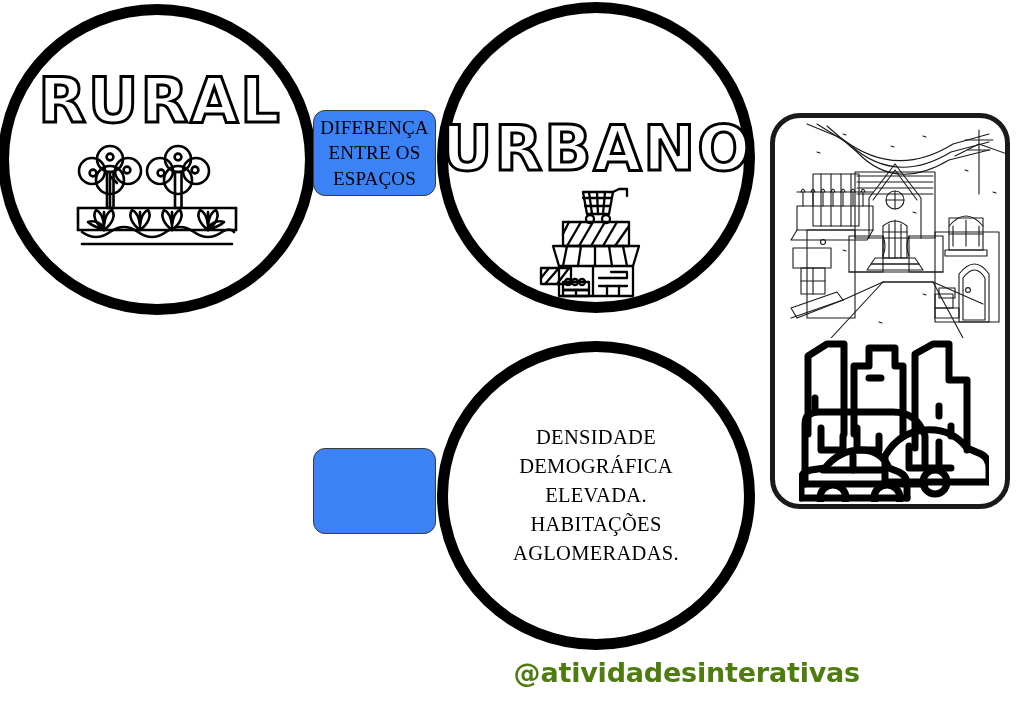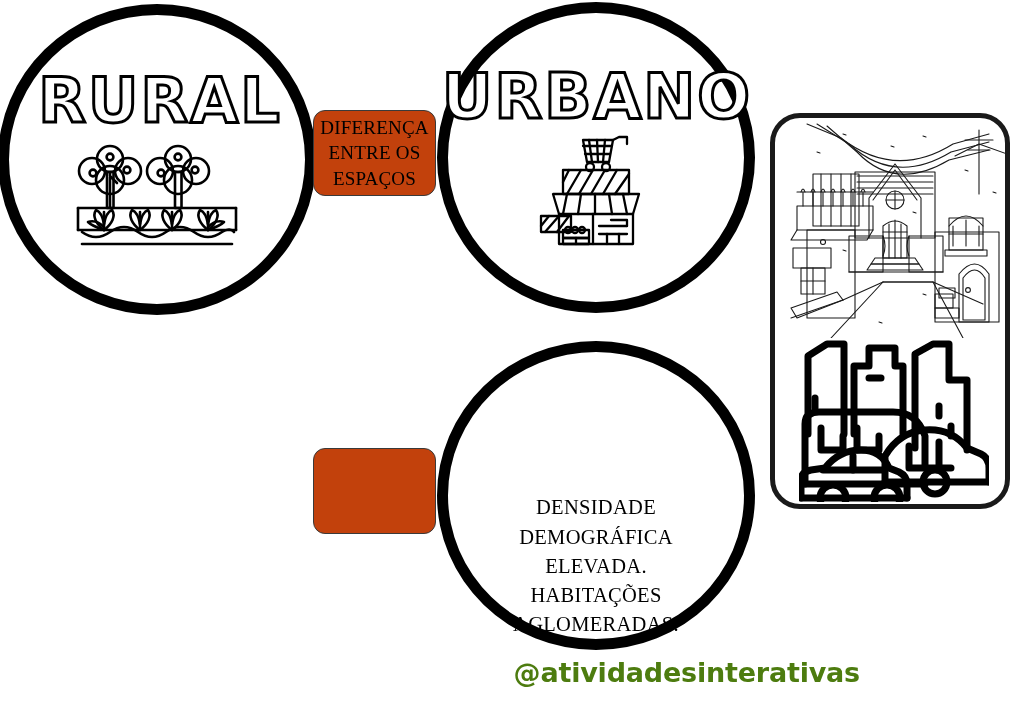--- a/index.html
+++ b/index.html
@@ -29,23 +29,23 @@
     border: 11px solid #000000;
     border-radius: 50%;
     background: #ffffff;
     box-sizing: border-box;
     display: flex;
     flex-direction: column;
     align-items: center;
     justify-content: center;
   }
   .bubble-top-left  { left: -2px;  top: 4px;   width: 318px; height: 311px; }
-  .bubble-top-right { left: 437px; top: 2px;   width: 318px; height: 311px; }
+  .bubble-top-right { left: 437px; top: 2px;   width: 318px; height: 311px; justify-content: flex-end; }
   .bubble-bot-left  { left: 0px;   top: 341px; width: 318px; height: 307px; }
-  .bubble-bot-right { left: 437px; top: 341px; width: 318px; height: 309px; justify-content: flex-end; }
+  .bubble-bot-right { left: 437px; top: 341px; width: 318px; height: 309px; }
 
   
   .headline {
     font-family: "DejaVu Sans", sans-serif;
     font-weight: 700;
     font-size: 62px;
     letter-spacing: 2px;
     line-height: 1;
     color: #ffffff;
     -webkit-text-stroke: 3px #000000;
@@ -67,21 +67,21 @@
     white-space: pre-line;
     margin: 0;
   }
 
   
   .connector {
     position: absolute;
     box-sizing: border-box;
     border: 1.6px solid #3a3a3a;
     border-radius: 12px;
-    background: #c2410c;
+    background: #3b82f6;
     display: flex;
     align-items: center;
     justify-content: center;
     z-index: 5;
   }
   .connector-top {
     left: 313px;
     top: 110px;
     width: 123px;
     height: 86px;

